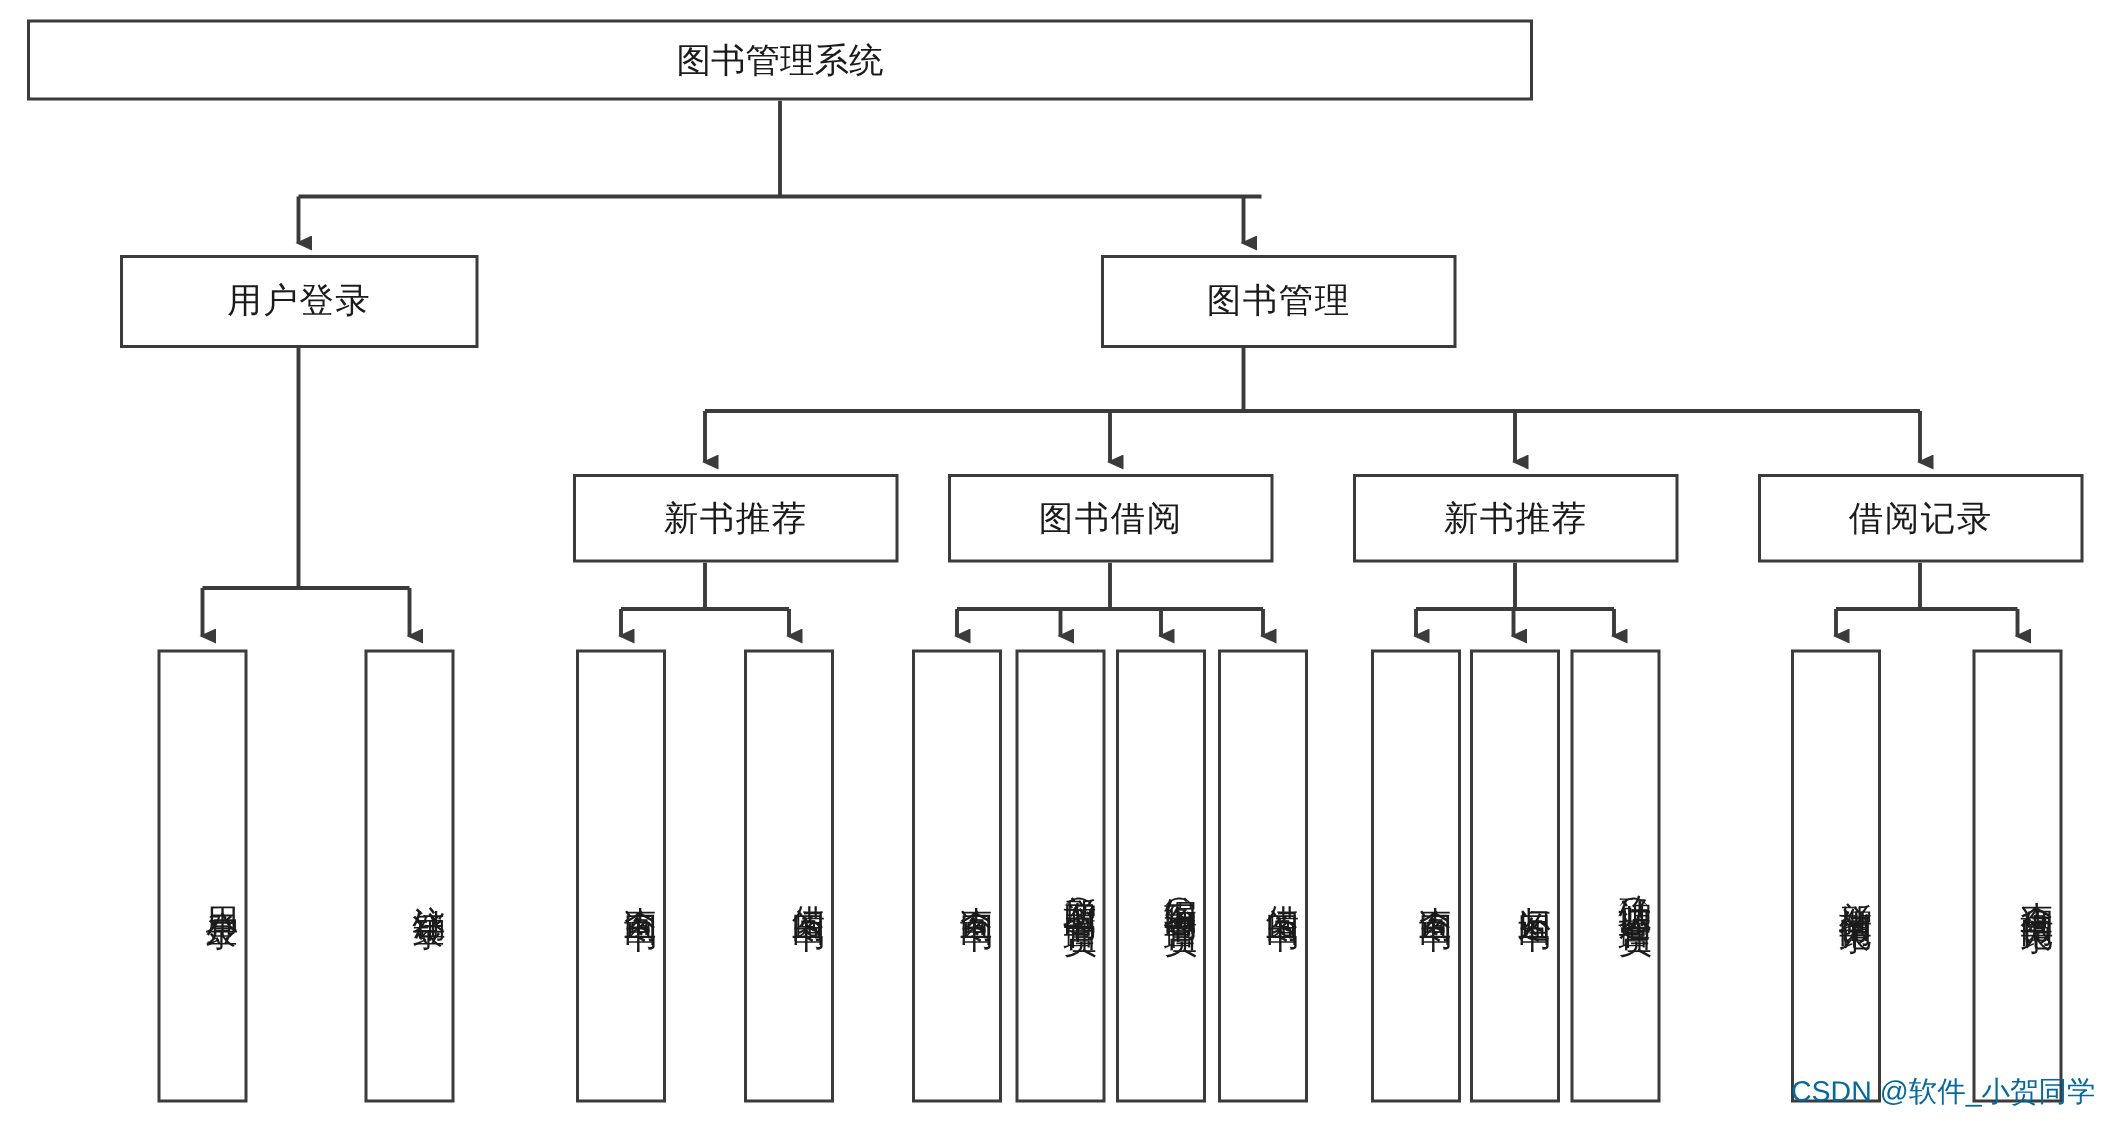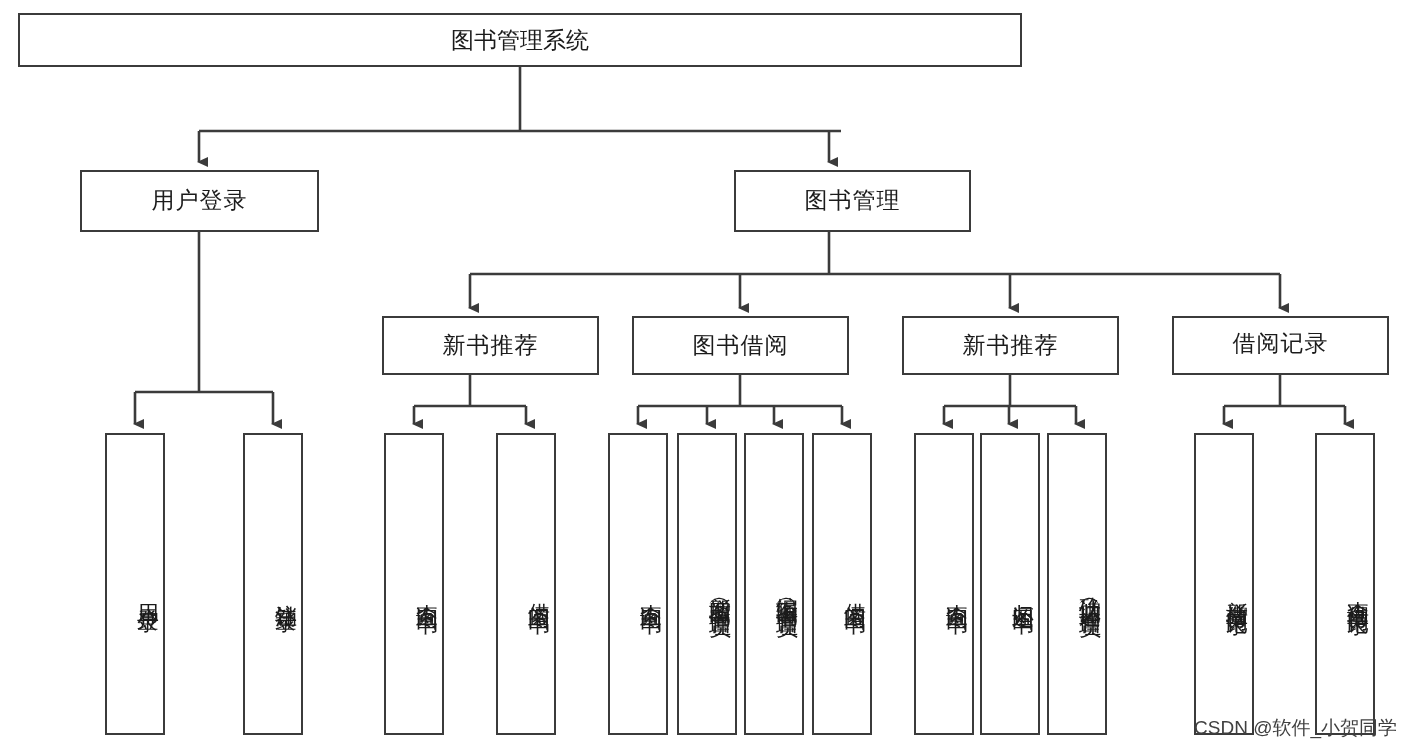--- a/index.html
+++ b/index.html
@@ -55,21 +55,21 @@
   .node.v > .vtext {
     writing-mode: vertical-rl;
     text-orientation: upright;
     white-space: nowrap;
   }
   .watermark {
     position: absolute;
     right: 8px;
     bottom: 6px;
     font-size: 19px;
-    color: #404040;
+    color: #0369a1;
     white-space: nowrap;
     user-select: none;
   }
 </style>
 </head>
 <body>
 
 <div id="canvas">
 
   <svg id="wires" viewBox="0 0 1405 747">
@@ -135,21 +135,21 @@
 
   <div class="node h" style="left:382px; top:316px; width:217px; height:59px;">
     <span>新书推荐</span>
   </div>
   <div class="node h" style="left:632px; top:316px; width:217px; height:59px;">
     <span>图书借阅</span>
   </div>
   <div class="node h" style="left:902px; top:316px; width:217px; height:59px;">
     <span>新书推荐</span>
   </div>
-  <div class="node h" style="left:1172px; top:316px; width:217px; height:59px;font-family:Liberation Mono, monospace;">
+  <div class="node h" style="left:1172px; top:316px; width:217px; height:59px;">
     <span>借阅记录</span>
   </div>
 
   <div class="node v" style="left:105px; top:433px; width:60px; height:302px;">
     <span class="vtext">用户登录</span>
   </div>
   <div class="node v" style="left:243px; top:433px; width:60px; height:302px;">
     <span class="vtext">注销登录</span>
   </div>
 

